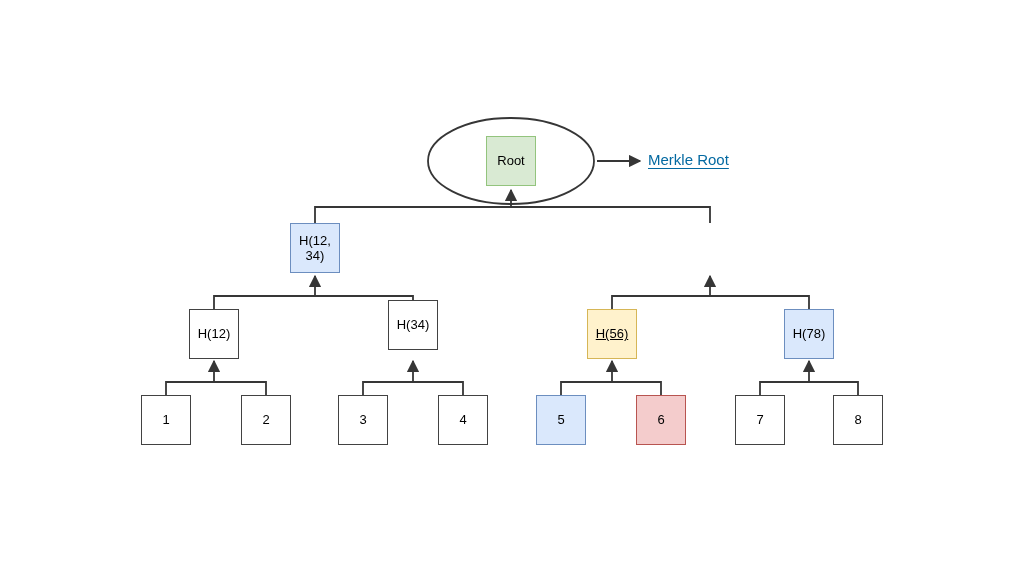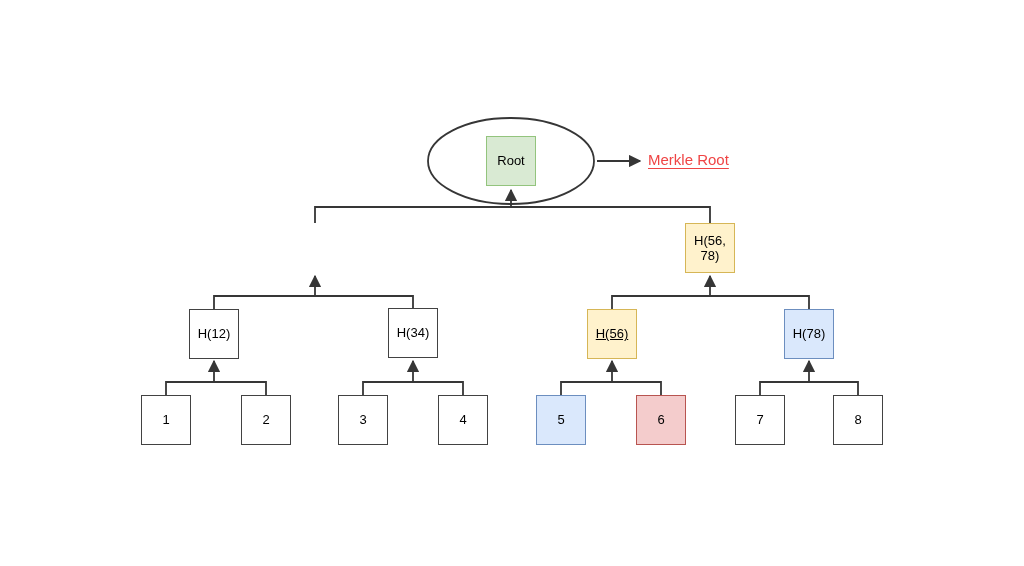--- a/index.html
+++ b/index.html
@@ -41,38 +41,38 @@
   .c-blue   { background: #dae8fc; border-color: #6c8ebf; }
   .c-yellow { background: #fff2cc; border-color: #d6b656; }
   .c-red    { background: #f4cccc; border-color: #b85450; }
   .c-white  { background: #ffffff; border-color: #424242; }
 
   
   .pos-root   { left: 486px; top: 136px; }
   .pos-h1234  { left: 290px; top: 223px; }
   .pos-h5678  { left: 685px; top: 223px; }
   .pos-h12    { left: 189px; top: 309px; }
-  .pos-h34    { left: 388px; top: 308px; }
+  .pos-h34    { left: 388px; top: 300px; }
   .pos-h56    { left: 587px; top: 309px; text-decoration: underline; }
   .pos-h78    { left: 784px; top: 309px; text-align: right; }
   .pos-leaf1  { left: 141px; top: 395px; }
   .pos-leaf2  { left: 241px; top: 395px; }
   .pos-leaf3  { left: 338px; top: 395px; }
   .pos-leaf4  { left: 438px; top: 395px; }
   .pos-leaf5  { left: 536px; top: 395px; }
   .pos-leaf6  { left: 636px; top: 395px; }
   .pos-leaf7  { left: 735px; top: 395px; }
   .pos-leaf8  { left: 833px; top: 395px; }
 
   .annotation {
     position: absolute;
     left: 648px;
     top: 151px;
     font-size: 15px;
-    color: #ef4444;
+    color: #0369a1;
     text-decoration: underline;
     text-underline-offset: 3px;
     white-space: nowrap;
   }
 </style>
 </head>
 <body>
 
 <div class="canvas">
 
@@ -104,21 +104,21 @@
       <line x1="809" y1="382" x2="809" y2="361" marker-end="url(#arr)"></line>
 
       <line x1="597" y1="161" x2="640" y2="161" marker-end="url(#arr)"></line>
     </g>
   </svg>
 
   <div class="node c-green pos-root">Root</div>
 
   <div class="annotation">Merkle Root</div>
 
-  <div class="node c-yellow pos-h5678">H(56, 78)</div>
+  <div class="node c-blue pos-h1234">H(12, 34)</div>
 
   <div class="node c-white pos-h12">H(12)</div>
   <div class="node c-white pos-h34">H(34)</div>
   <div class="node c-yellow pos-h56">H(56)</div>
   <div class="node c-blue pos-h78">H(78)</div>
 
   <div class="node c-white pos-leaf1">1</div>
   <div class="node c-white pos-leaf2">2</div>
   <div class="node c-white pos-leaf3">3</div>
   <div class="node c-white pos-leaf4">4</div>

